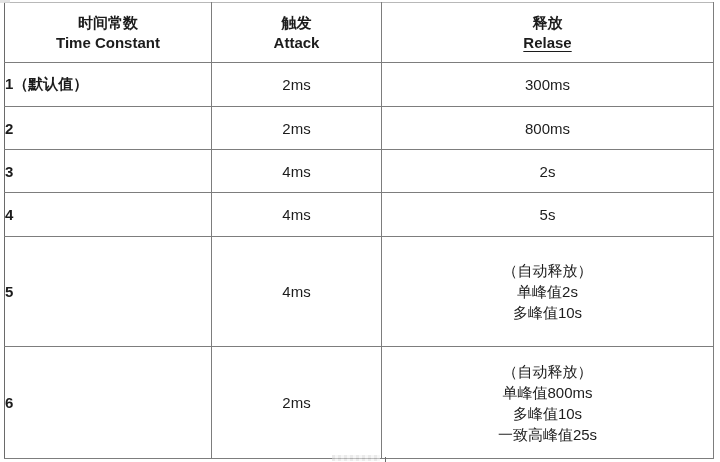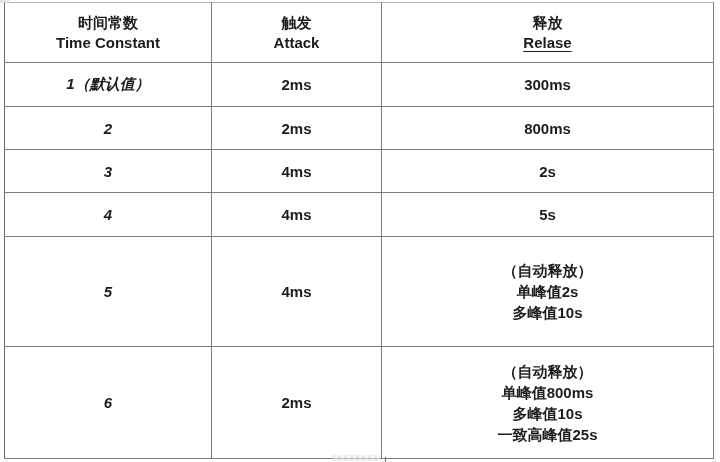--- a/index.html
+++ b/index.html
@@ -32,28 +32,27 @@
     background: #ffffff;
   }
   table.tc-table tr > *:first-child { border-left-color: #6a6a6a; }
   table.tc-table tr:first-child > * { border-top-color: #b8b8b8; }
   th.hdr {
     font-weight: bold;
     text-align: center;
     line-height: 20px;
   }
   td.c1 {
-    text-align: center;
+    text-align: left;
     padding-left: 48px;
     font-weight: bold;
-    font-style: italic;
   }
   td.c2, td.c3 {
     text-align: center;
-    font-weight: bold;
+    font-weight: normal;
   }
   td.c3 {
     white-space: pre-line;
     line-height: 21px;
   }
   .misspelled {
     text-decoration-line: underline;
     text-decoration-style: wavy;
     text-decoration-color: #e03a3a;
     text-decoration-thickness: 1px;

